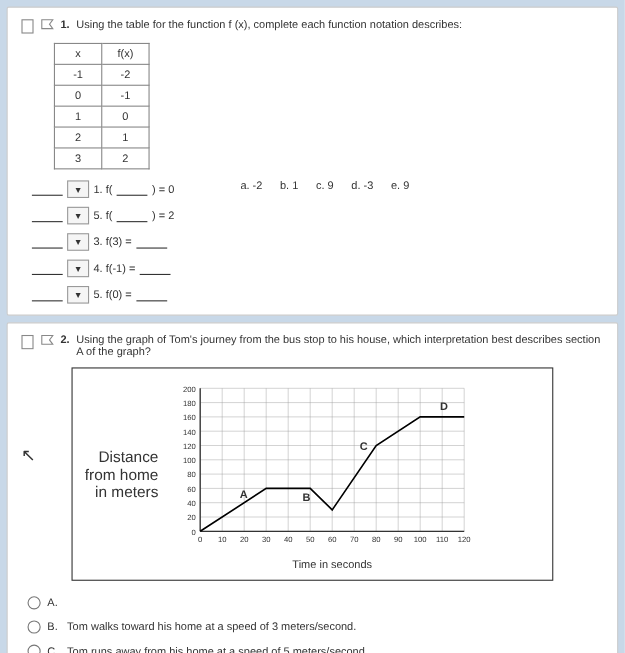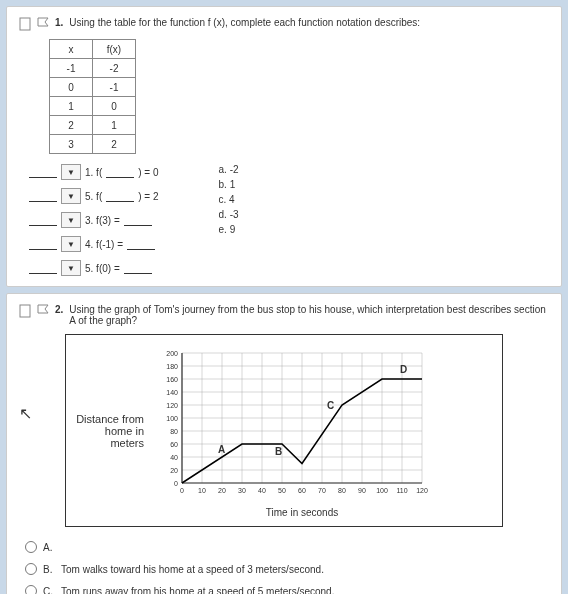--- a/index.html
+++ b/index.html
@@ -4,26 +4,26 @@
 <style>
 body{margin:0;background:#c8d8e8;font-family:Arial,sans-serif;font-size:10px;color:#333;width:568px}
 .card{background:#fff;margin:6px;border:1px solid #ccc;padding:10px 12px;border-radius:2px}
 .qhead{display:flex;gap:6px;align-items:flex-start;margin-bottom:8px}
 .qhead svg{flex-shrink:0}
 .qnum{font-weight:bold}
 .tbl{border-collapse:collapse;margin:4px 0 10px 30px}
 .tbl td,.tbl th{border:1px solid #888;width:40px;height:16px;text-align:center;font-size:10px;font-weight:normal}
 .match{display:flex;gap:60px;margin-left:10px}
 .mleft{display:flex;flex-direction:column;gap:8px}
-.mright{display:flex;flex-direction:column;gap:4px}
+.mright{display:flex;flex-direction:row;gap:16px}
 .mrow{display:flex;align-items:center;gap:4px}
 .blank{display:inline-block;border-bottom:1px solid #333;width:28px;height:10px}
 .dd{width:18px;height:14px;border:1px solid #999;background:#f5f5f5;display:inline-flex;align-items:center;justify-content:center;font-size:8px}
 .chart{border:1px solid #333;padding:8px;margin:8px auto;display:flex;gap:8px;width:420px}
-.ylabel{font-size:11px;width:70px;text-align:right;display:flex;align-items:center}
+.ylabel{font-size:14px;width:70px;text-align:right;display:flex;align-items:center}
 .chartsvg{background:#fff}
 .xlabel{text-align:center;font-size:10px;margin-top:2px}
 .opts{margin:14px 6px}
 .opt{display:flex;align-items:center;gap:6px;margin-bottom:10px}
 .radio{width:10px;height:10px;border:1px solid #777;border-radius:50%}
 .letter{font-weight:normal;width:12px}
 .cursor{position:absolute;left:30px;top:420px;font-size:16px}
 </style>
 </head>
 <body>
@@ -100,21 +100,21 @@
       <div class="mrow">
           <span class="blank"></span>
           <span class="dd">▼</span>
           <span>5.  f(0) =</span>
           <span class="blank"></span>
         </div>
     </div>
     <div class="mright">
       <div>a.  -2</div>
       <div>b.  1</div>
-      <div>c.  4</div>
+      <div>c.  9</div>
       <div>d.  -3</div>
       <div>e.  9</div>
     </div>
   </div>
 </div>
 
 <div class="card" style="position:relative">
   <div class="qhead">
     <svg width="12" height="14">
         <rect x="1" y="1" width="10" height="12" fill="none" stroke="#888"></rect>

